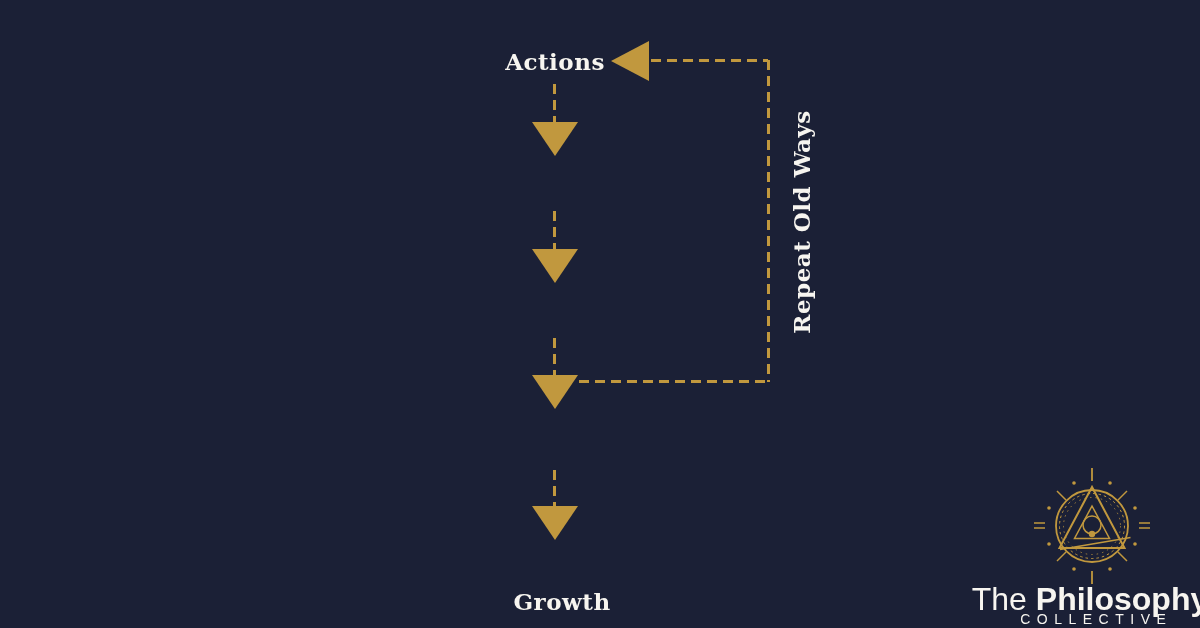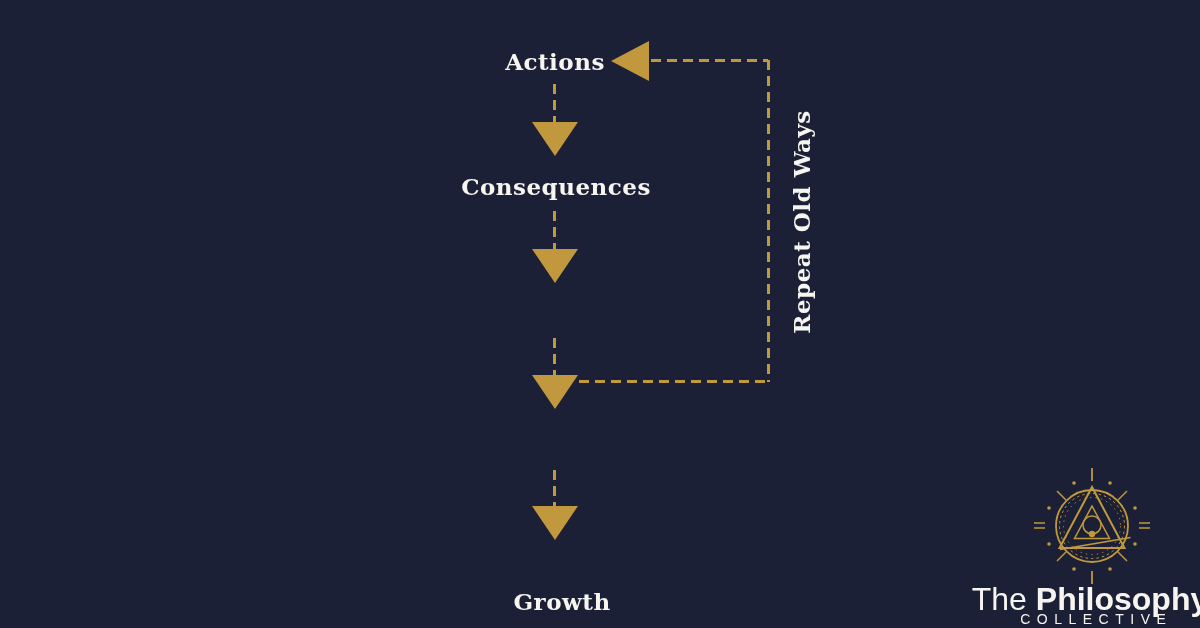--- a/index.html
+++ b/index.html
@@ -102,21 +102,20 @@
     text-indent: 6.5px;
     white-space: nowrap;
   }
 </style>
 </head>
 <body>
 
 <div class="canvas">
 
   <div class="step-label" style="left:555px; top:61px;">Actions</div>
-  <div class="step-label" style="left:556px; top:186px;">Consequences</div>
   <div class="step-label" style="left:555px; top:601px;margin-left:7px;">Growth</div>
 
   <div class="dash-v" style="left:553px; top:84px; height:39px;"></div>
   <div class="dash-v" style="left:553px; top:211px; height:39px;"></div>
   <div class="dash-v" style="left:553px; top:338px; height:38px;"></div>
   <div class="dash-v" style="left:553px; top:470px; height:37px;"></div>
 
   <div class="tri-down" style="left:532px; top:122px;"></div>
   <div class="tri-down" style="left:532px; top:249px;"></div>
   <div class="tri-down" style="left:532px; top:375px;"></div>

